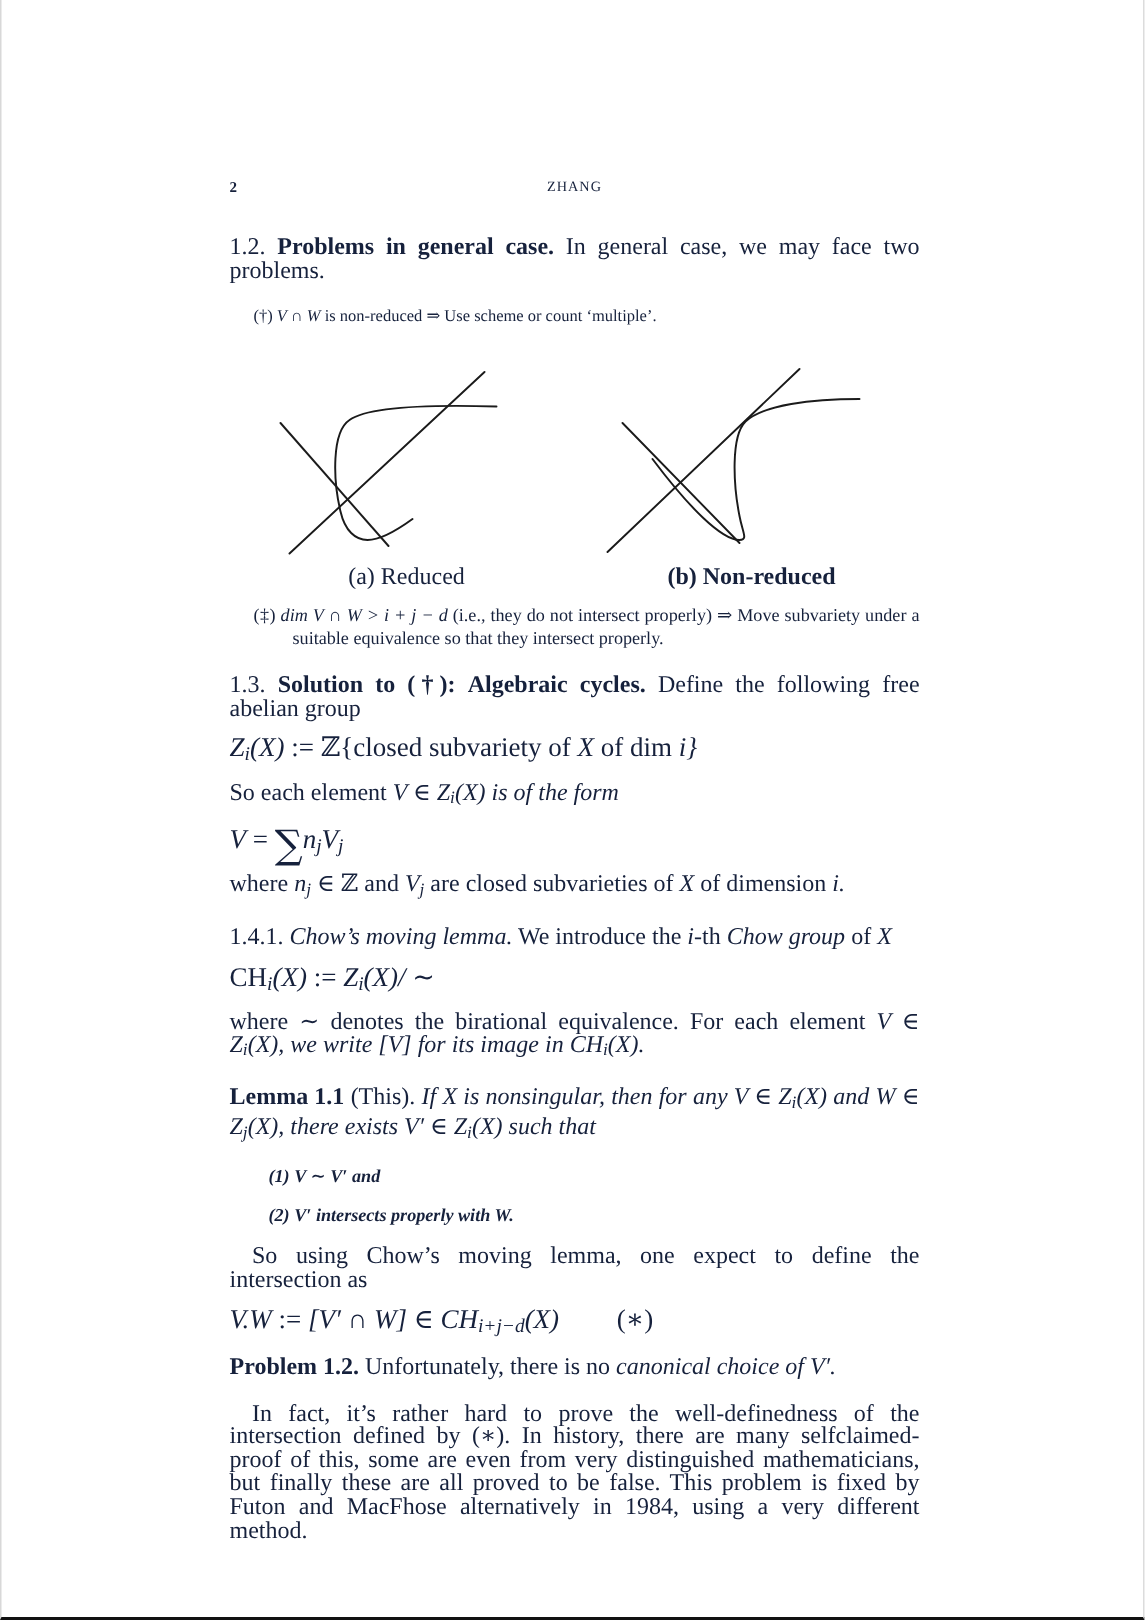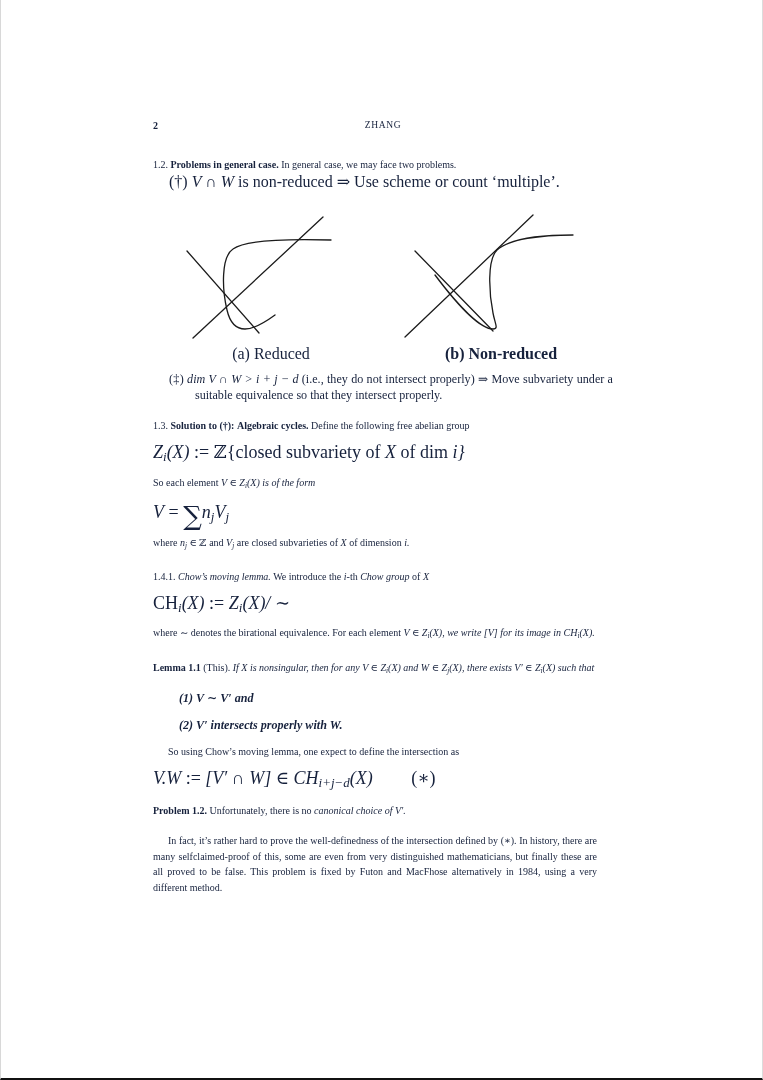--- a/index.html
+++ b/index.html
@@ -48,24 +48,24 @@
     letter-spacing: 0;
   }
   .runhead .title {
     position: absolute;
     left: 0; right: 0; top: 0;
     text-align: center;
   }
 
   
   .para {
-    font-size: 10px;
+    font-size: 16px;
     line-height: 15.6px;
     text-align: justify;
-    margin: 0 16px 0 0;
+    margin: 0 0 0 0;
     hyphens: none;
   }
   .para.indent { text-indent: 15px; }
   .spaced { margin-top: 11px; }
   .spaced-l { margin-top: 15px; }
 
   .secnum { font-weight: normal; }
   b, .bf { font-weight: bold; }
   i, .it, .em { font-style: italic; }
 
@@ -98,26 +98,26 @@
     font-family: "DejaVu Serif", serif;
     font-style: normal;
     font-size: 1.45em;
     vertical-align: -0.22em;
     display: inline-block;
     transform: translateY(1px);
   }
 
   
   .hang {
-    font-size: 16px;
+    font-size: 11px;
     line-height: 15.6px;
     text-align: justify;
     padding-left: 40px;
     text-indent: -24px;
-    margin-top: 1px;
+    margin-top: 16px;
   }
   .hang2 {
     font-size: 12.1px;
     line-height: 15.6px;
     text-align: justify;
     padding-left: 42px;
     text-indent: -26px;
     margin-top: 9px;
   }
   .lemitem {

